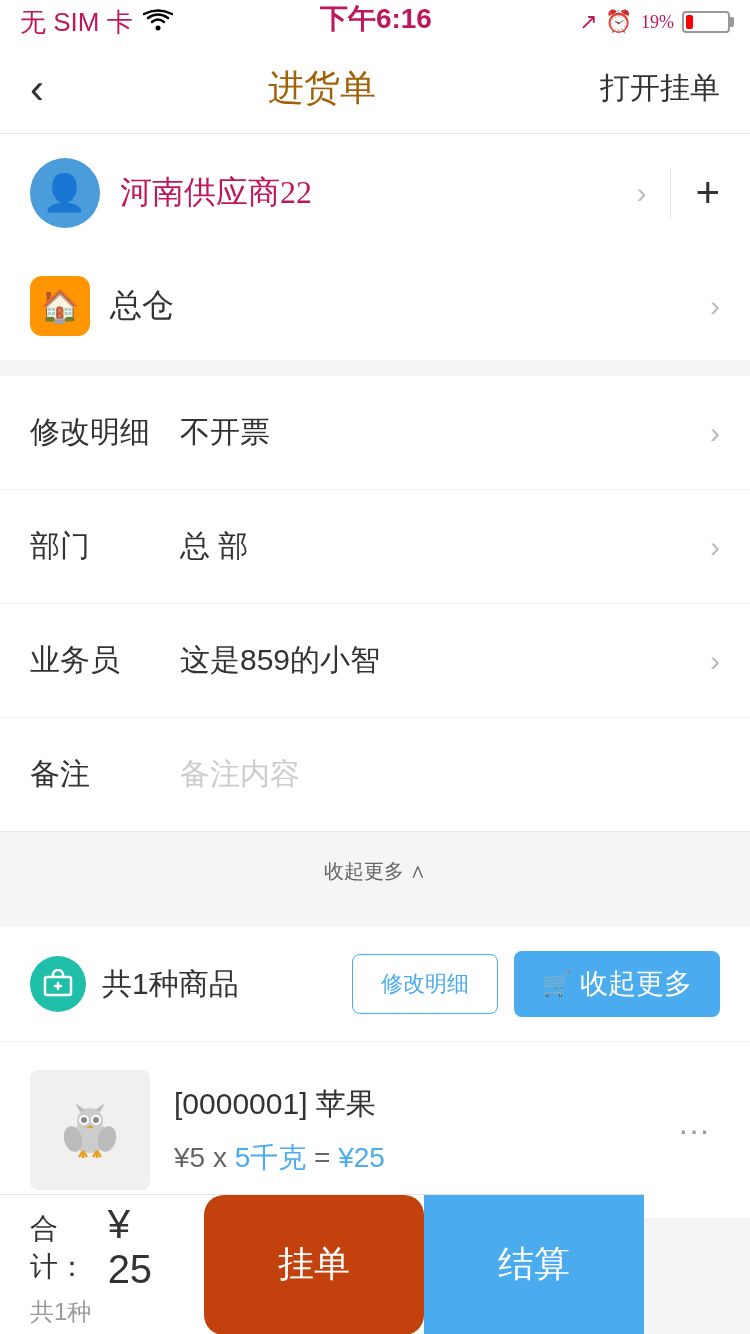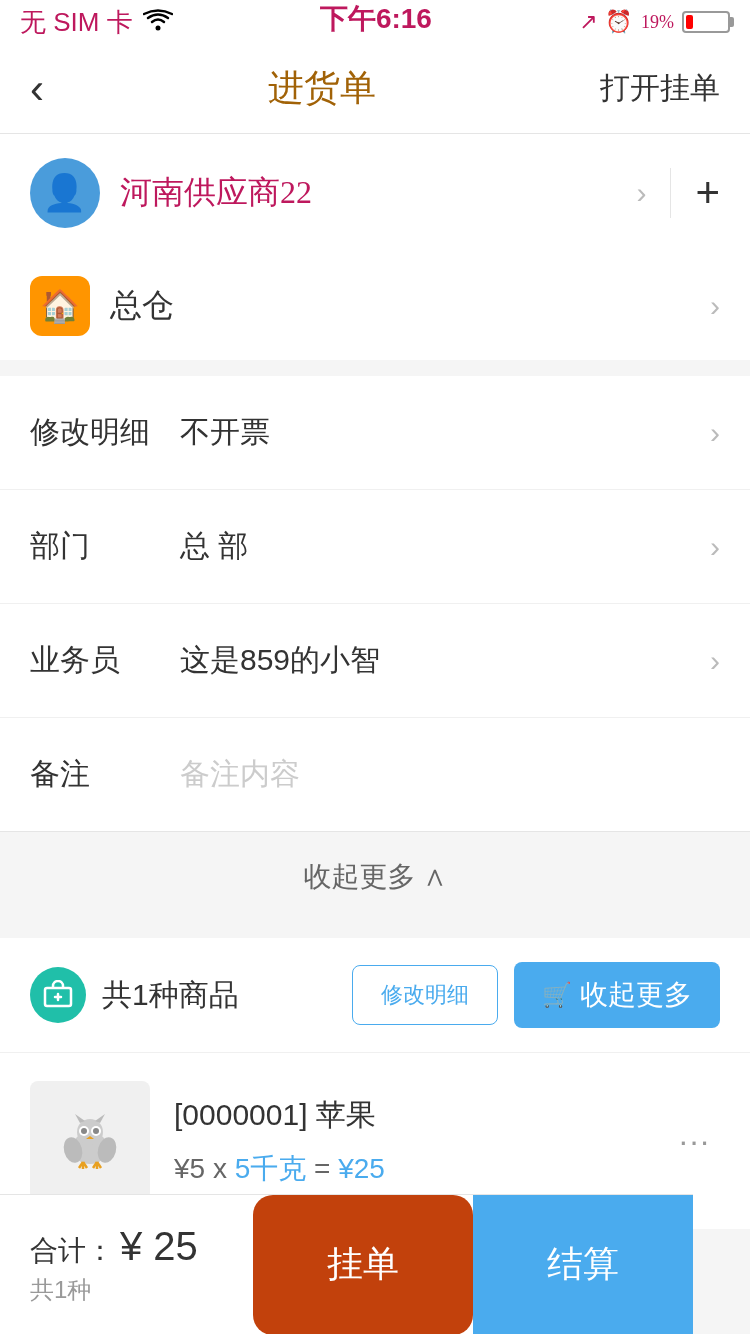--- a/index.html
+++ b/index.html
@@ -131,21 +131,21 @@
       font-size: 30px;
       color: #ccc;
       padding-left: 20px;
     }
 
     
     .collapse-toggle {
       background: #f5f5f5;
       text-align: center;
       padding: 26px;
-      font-size: 28px;
+      font-size: 20px;
       color: #666;
       cursor: pointer;
       border-top: 1px solid #e5e5e5;
     }
 
     
     .product-header {
       display: flex;
       align-items: center;
       padding: 24px 30px;
@@ -216,21 +216,21 @@
     .product-more {
       font-size: 32px; color: #999; cursor: pointer;
       padding: 10px 10px;
     }
 
     
     .bottom-bar {
       position: fixed;
       bottom: 0;
       left: 0;
-      width: 693px;
+      width: 644px;
       height: 140px;
       display: flex;
       align-items: center;
       background: #fff;
       border-top: 1px solid #e5e5e5;
       z-index: 100;
     }
     .total-section {
       flex: 1;
       padding: 0 30px;

